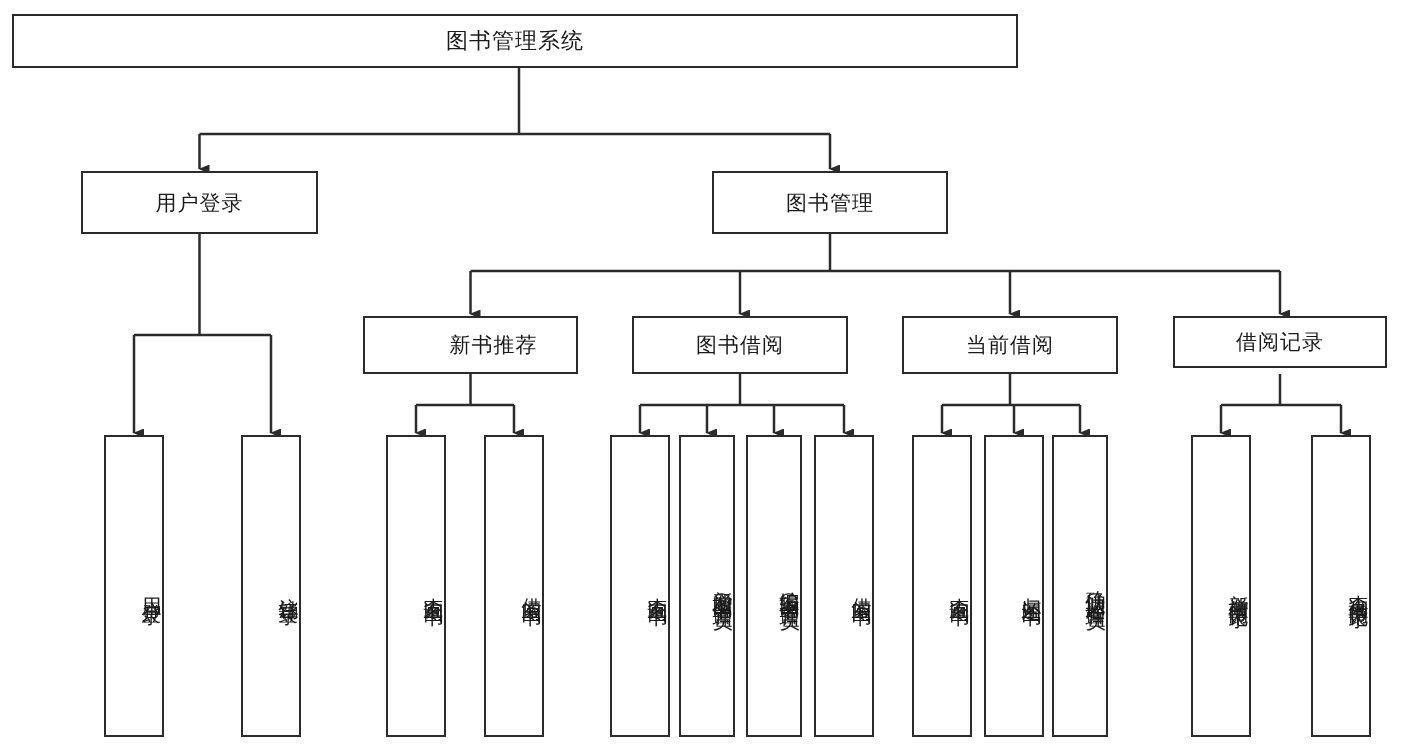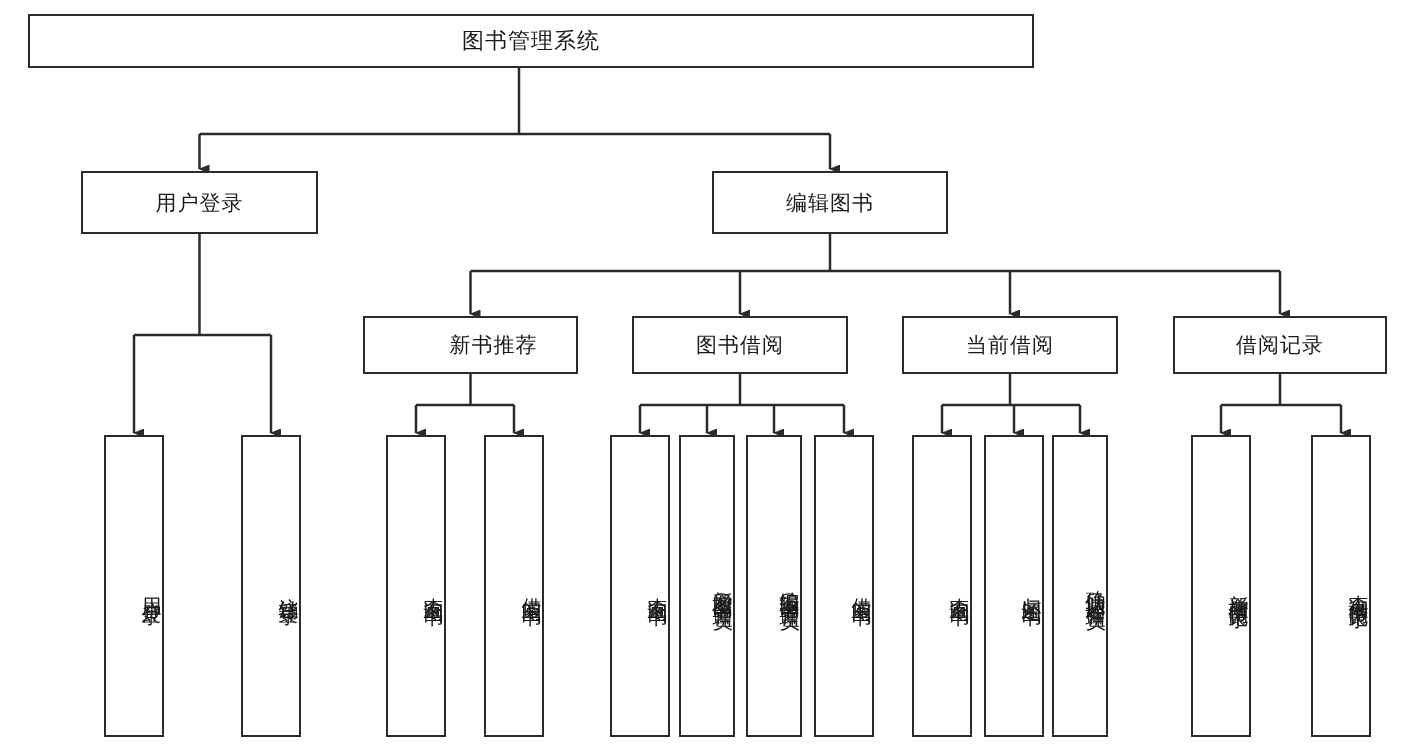--- a/index.html
+++ b/index.html
@@ -108,39 +108,39 @@
         <line x1="1014" y1="405" x2="1014" y2="433" stroke="#2b2b2b" stroke-width="2.5" marker-end="url(#arrowhead)"></line>
         <line x1="1080" y1="405" x2="1080" y2="433" stroke="#2b2b2b" stroke-width="2.5" marker-end="url(#arrowhead)"></line>
         <line x1="1280" y1="374" x2="1280" y2="405" stroke="#2b2b2b" stroke-width="2.5"></line>
         <line x1="1221" y1="405" x2="1341" y2="405" stroke="#2b2b2b" stroke-width="2.5"></line>
         <line x1="1221" y1="405" x2="1221" y2="433" stroke="#2b2b2b" stroke-width="2.5" marker-end="url(#arrowhead)"></line>
         <line x1="1341" y1="405" x2="1341" y2="433" stroke="#2b2b2b" stroke-width="2.5" marker-end="url(#arrowhead)"></line>
       </g>
   </svg>
 
   <div id="nodes-layer">
-      <div class="node horiz root" style="left: 28px; top: 14px; width: 1006px; height: 54px; border-color: rgb(43, 43, 43); background: rgb(255, 255, 255); color: rgb(26, 26, 26);">
+      <div class="node horiz root" style="left: 12px; top: 14px; width: 1006px; height: 54px; border-color: rgb(43, 43, 43); background: rgb(255, 255, 255); color: rgb(26, 26, 26);">
         <span class="hlabel">图书管理系统</span>
       </div>
       <div class="node horiz" style="left: 81px; top: 171px; width: 237px; height: 63px; border-color: rgb(43, 43, 43); background: rgb(255, 255, 255); color: rgb(26, 26, 26);">
         <span class="hlabel">用户登录</span>
       </div>
       <div class="node horiz" style="left: 712px; top: 171px; width: 236px; height: 63px; border-color: rgb(43, 43, 43); background: rgb(255, 255, 255); color: rgb(26, 26, 26);">
-        <span class="hlabel">编辑图书</span>
+        <span class="hlabel">图书管理</span>
       </div>
       <div class="node horiz" style="left: 363px; top: 316px; width: 215px; height: 58px; border-color: rgb(43, 43, 43); background: rgb(255, 255, 255); color: rgb(26, 26, 26); padding-left: 46px;">
         <span class="hlabel">新书推荐</span>
       </div>
       <div class="node horiz" style="left: 632px; top: 316px; width: 216px; height: 58px; border-color: rgb(43, 43, 43); background: rgb(255, 255, 255); color: rgb(26, 26, 26); justify-content: center;">
         <span class="hlabel">图书借阅</span>
       </div>
       <div class="node horiz" style="left: 902px; top: 316px; width: 216px; height: 58px; border-color: rgb(43, 43, 43); background: rgb(255, 255, 255); color: rgb(26, 26, 26);">
         <span class="hlabel">当前借阅</span>
       </div>
-      <div class="node horiz" style="left: 1173px; top: 316px; width: 214px; height: 58px; border-color: rgb(43, 43, 43); background: rgb(255, 255, 255); color: rgb(26, 26, 26);">
+      <div class="node horiz" style="left: 1173px; top: 316px; width: 214px; height: 52px; border-color: rgb(43, 43, 43); background: rgb(255, 255, 255); color: rgb(26, 26, 26);">
         <span class="hlabel">借阅记录</span>
       </div>
       <div class="node vert" style="left: 104px; top: 435px; width: 60px; height: 302px; border-color: rgb(43, 43, 43); background: rgb(255, 255, 255); color: rgb(26, 26, 26);">
         <span class="vlabel">用户登录</span>
       </div>
       <div class="node vert" style="left: 241px; top: 435px; width: 60px; height: 302px; border-color: rgb(43, 43, 43); background: rgb(255, 255, 255); color: rgb(26, 26, 26);">
         <span class="vlabel">注销登录</span>
       </div>
       <div class="node vert" style="left: 386px; top: 435px; width: 60px; height: 302px; border-color: rgb(43, 43, 43); background: rgb(255, 255, 255); color: rgb(26, 26, 26);">
         <span class="vlabel">查询图书</span>

